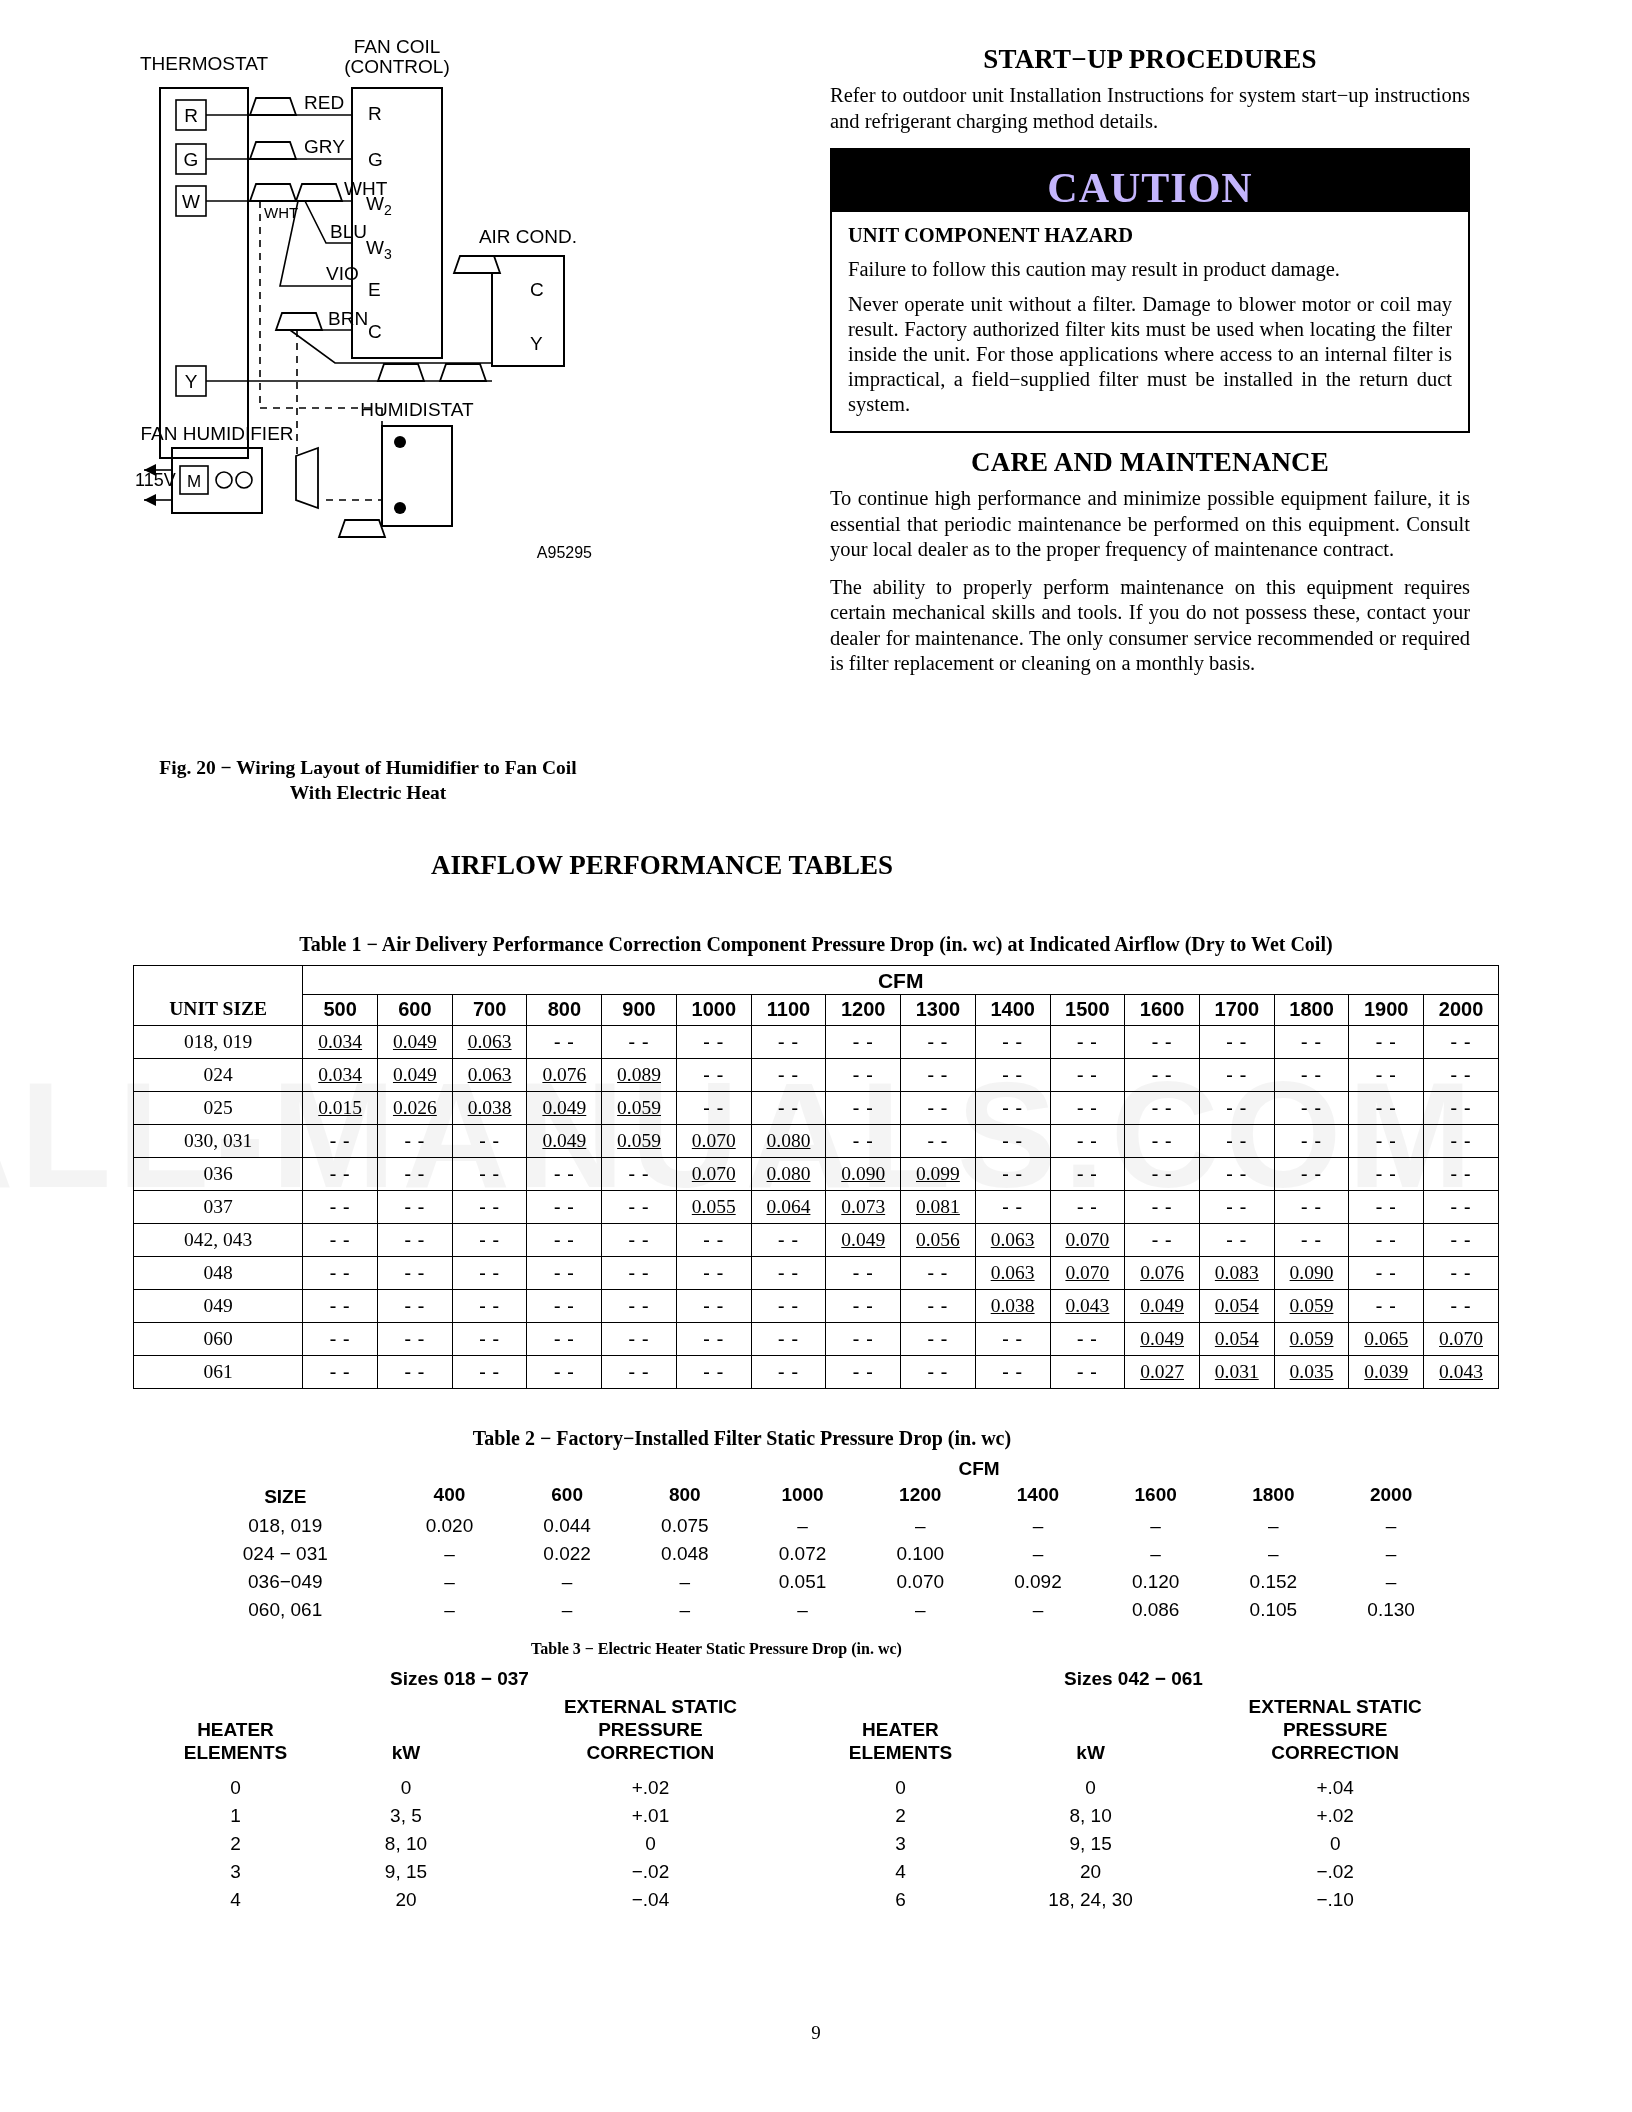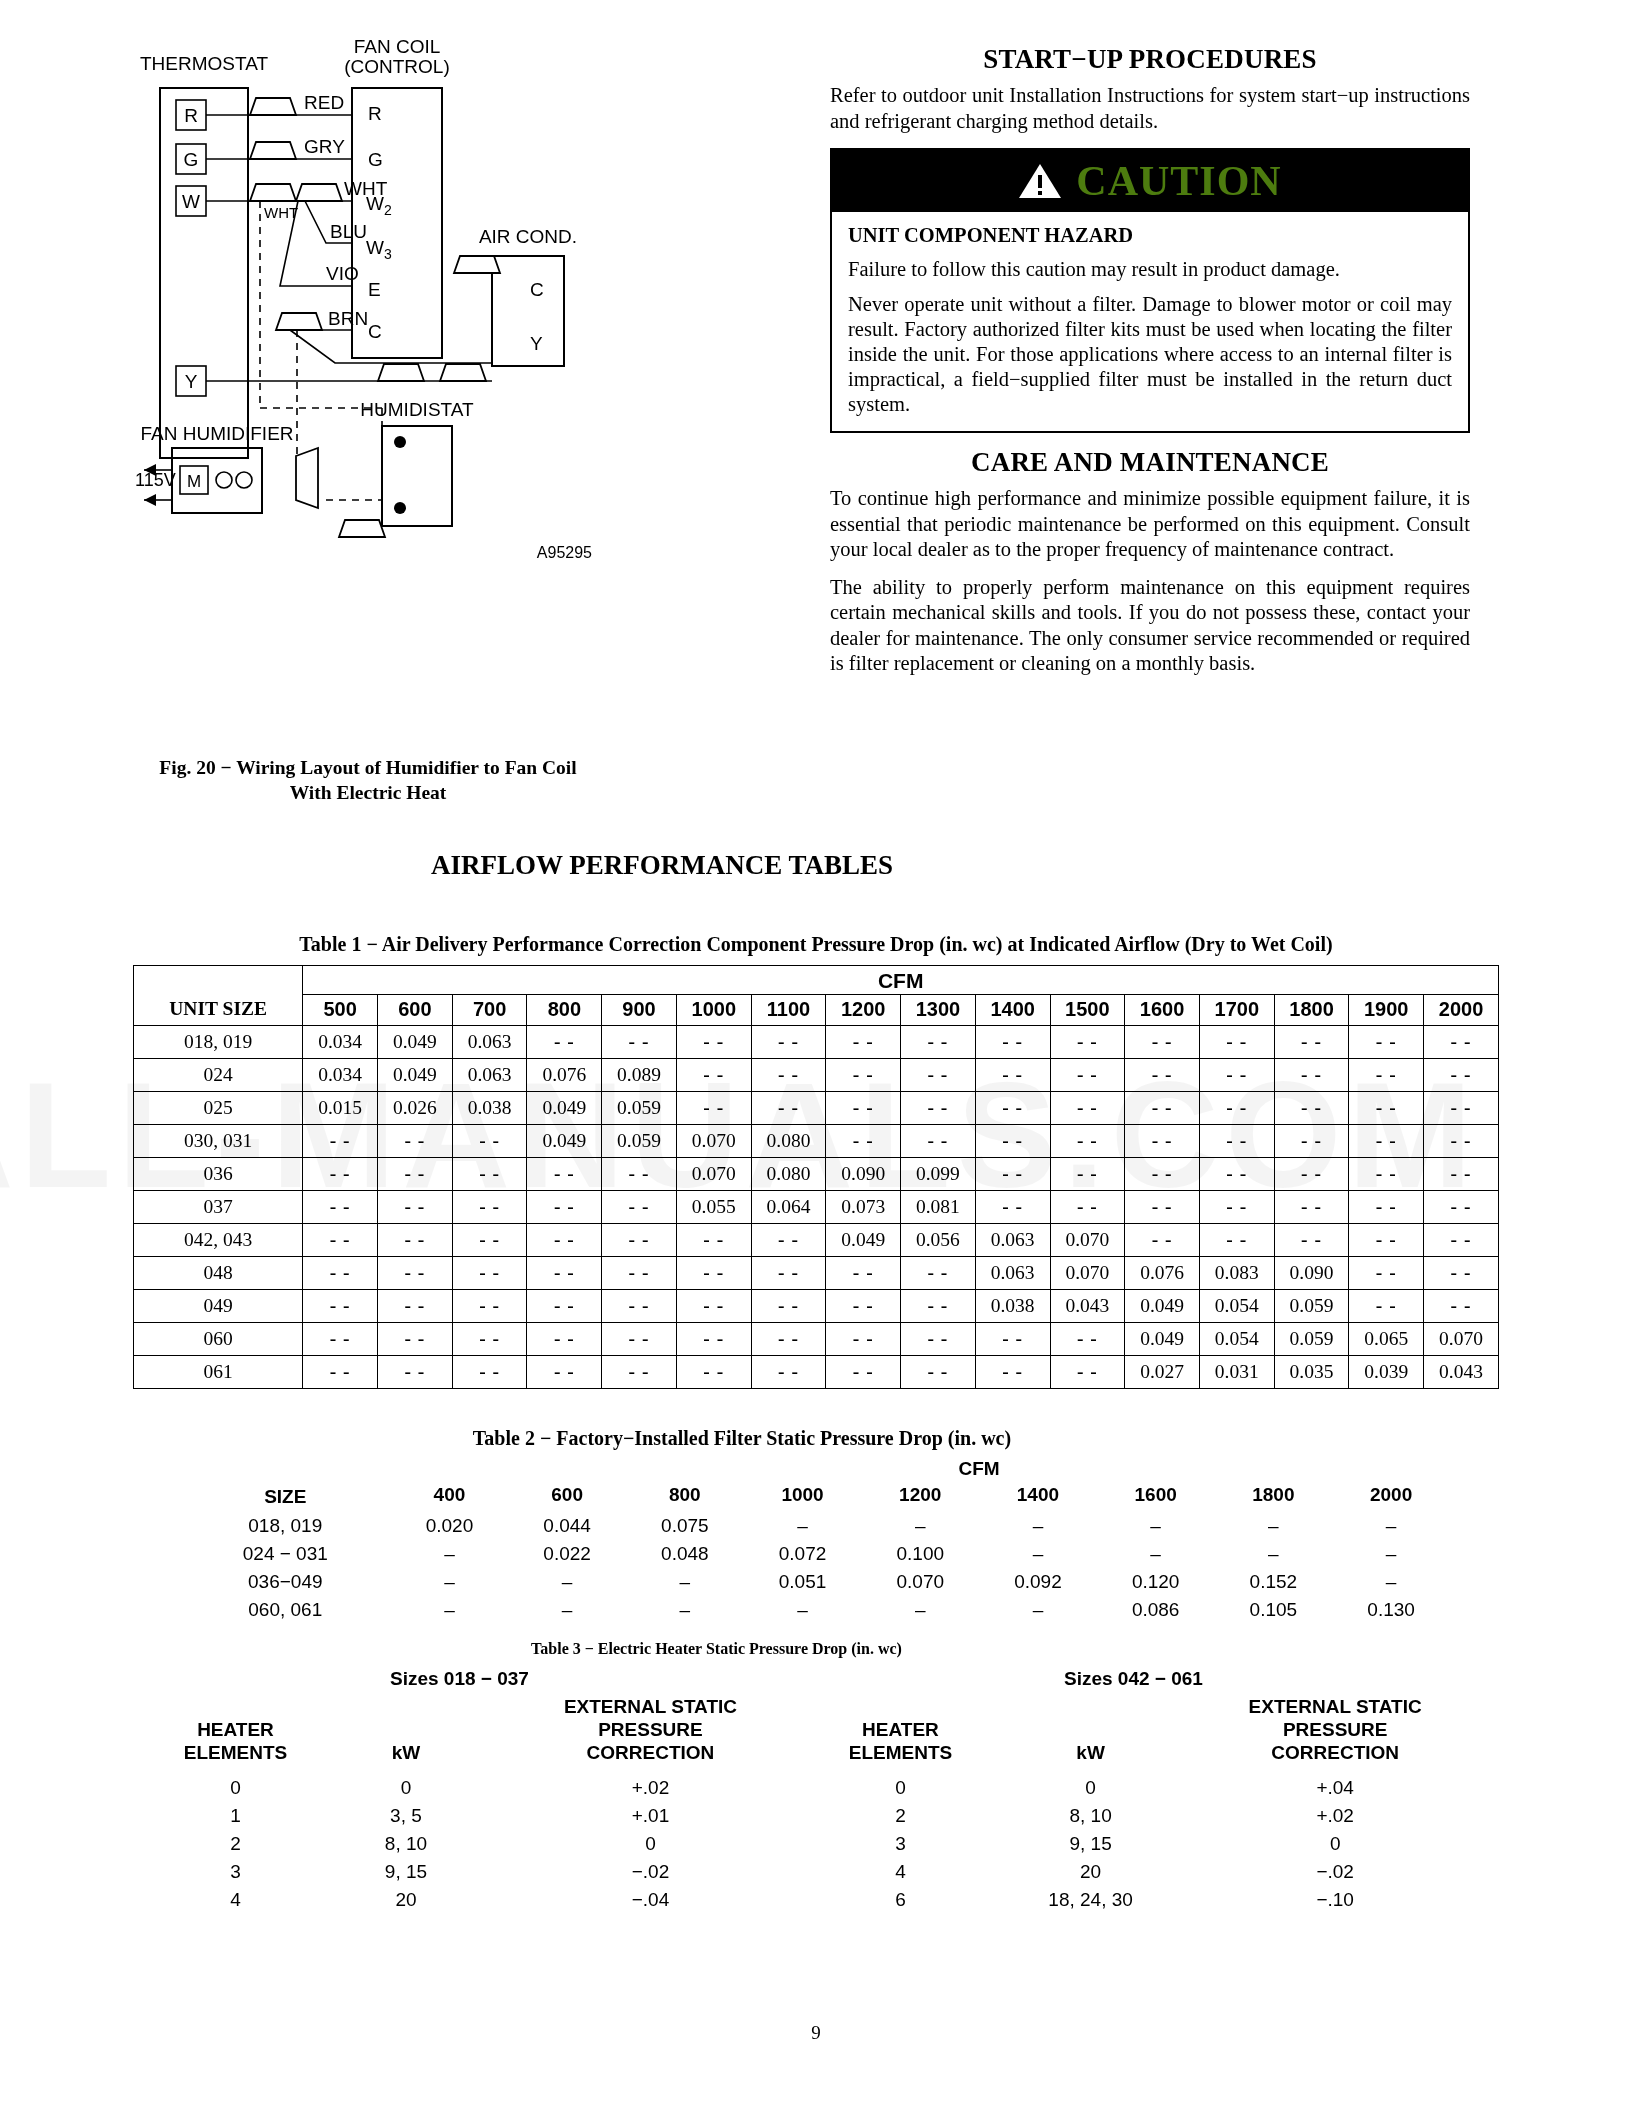--- a/index.html
+++ b/index.html
@@ -33,22 +33,22 @@
   }
   .para {
     font-size:20.5px; line-height:25.5px; text-align:justify;
     margin:0 0 12px 0; font-family:"Liberation Serif", serif;
   }
   .para.tight { margin-bottom:10px; }
 
   
   .caution-wrap { margin:14px 0 14px 0; border:2.5px solid #000; }
   .caution-bar {
-    background:#000; color:#4d7c0f; height:62px;
-    display:flex; align-items:center; justify-content:center; gap:14px;
+    background:#000; color:#c4b5fd; height:62px;
+    display:flex; align-items:center; justify-content:center; gap:14px;flex-direction:column;
   }
   .caution-bar .cw {
     font-weight:bold; font-size:42px; letter-spacing:1px;
     font-family:"Liberation Serif", serif;
   }
   .tri { display:block; }
   .caution-body { padding:12px 16px 14px 16px; }
   .caution-title {
     font-weight:bold; font-size:20.5px; margin:0 0 10px 0;
     font-family:"Liberation Serif", serif;
@@ -80,21 +80,21 @@
   table.t1 .blank-tl { border-bottom:none; border-right:1.2px solid #000;}
   table.t1 th.unit {
     font-weight:bold; font-size:19.5px; padding:2px 6px 4px 6px;
     border-top:none; font-family:"Liberation Serif", serif;
   }
   table.t1 th.cfmhdr {
     font-weight:bold; font-size:20px; padding:3px 0 4px 0;
     font-family:"Liberation Sans", sans-serif;
   }
   table.t1 td.sz { font-size:19.5px; padding:5px 6px; }
-  table.t1 td.v  { font-size:19.5px; padding:5px 2px; }
+  table.t1 td.v  { font-size:19.5px; padding:5px 2px;text-decoration:underline; }
   table.t1 td.dash { font-size:19.5px; padding:5px 2px; font-weight:bold; letter-spacing:1px;}
 
   
   .t2-title {
     position:absolute; left:0; top:1427px; width:1484px; text-align:center;
     font-weight:bold; font-size:20px; font-family:"Liberation Serif", serif;
   }
   table.t2 {
     position:absolute; left:180px; top:1455px; width:1270px;
     border-collapse:collapse; font-family:"Liberation Sans", sans-serif;

